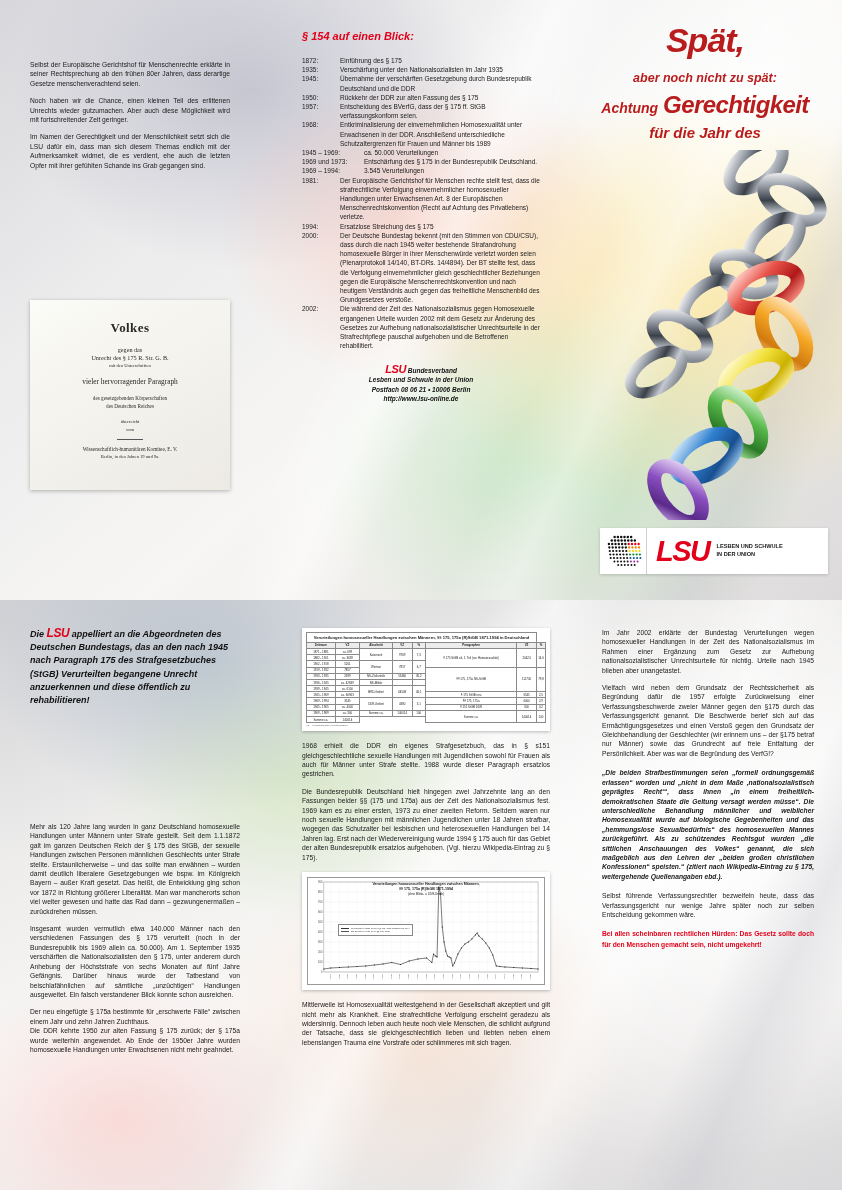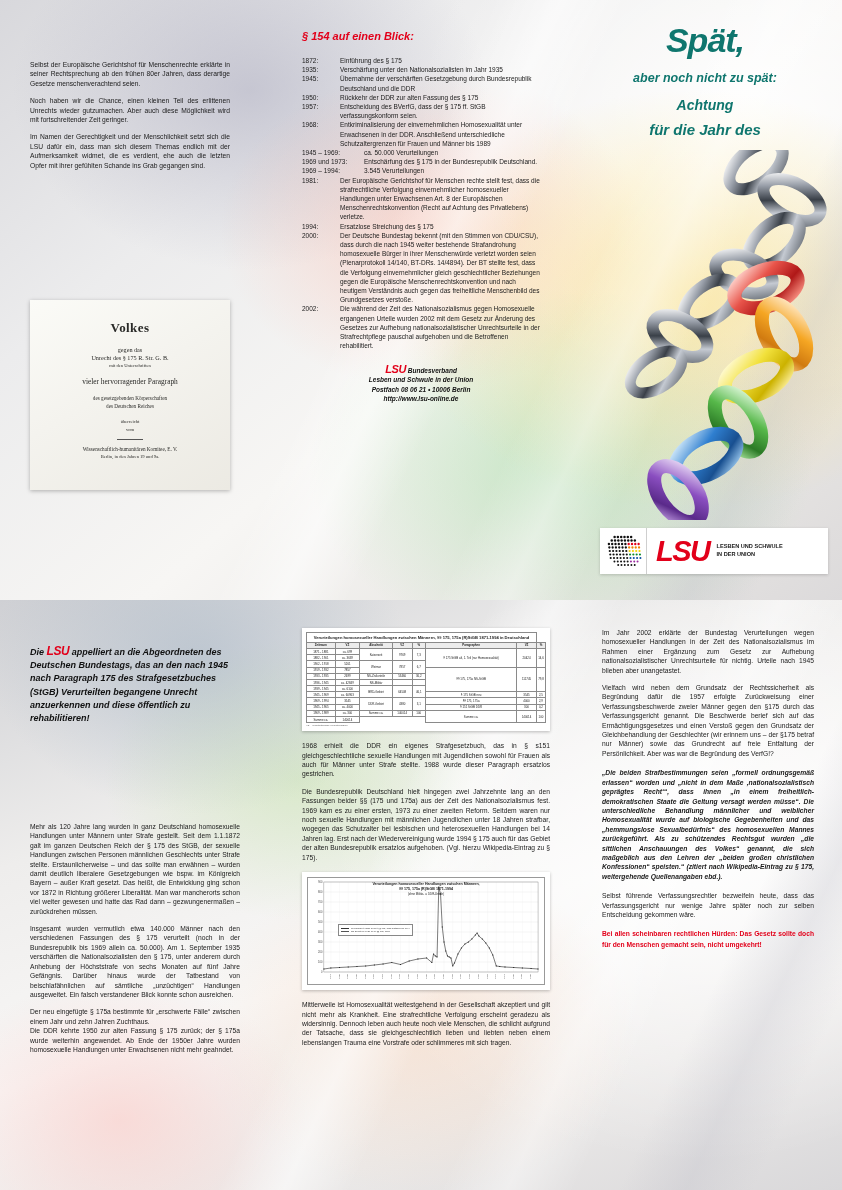--- a/index.html
+++ b/index.html
@@ -105,21 +105,21 @@
     font-style: italic;
     font-weight: bold;
     color: #111;
   }
   .lsu-mark {
     color: #e2001a; font-weight: bold; font-style: italic;
     font-size: 11px; letter-spacing: -.4px;
   }
 
   
-  #title-block { left: 580px; top: 22px; width: 250px; text-align: right; color: #0f766e; }
+  #title-block { left: 580px; top: 22px; width: 250px; text-align: right; color: #b91c1c; }
   .t-spat { font-size: 34px; font-weight: bold; font-style: italic; letter-spacing: -1px; line-height: 36px; text-align:center; }
   .t-aber { font-size: 12.5px; font-weight: bold; font-style: italic; line-height: 16px; text-align:center;margin-top:12px; }
   .t-ger-line { display:flex; align-items:baseline; justify-content:center; gap:5px; line-height: 30px; margin-top: 4px;}
   .t-endlich { font-size: 14px; font-weight: bold; font-style: italic; }
   .t-ger { font-size: 24px; font-weight: bold; font-style: italic; letter-spacing: -.6px; }
   .t-fuer { font-size: 15px; font-weight: bold; font-style: italic; line-height: 20px; text-align:center; }
   .t-175 { font-size: 24px; font-weight: bold; font-style: italic; line-height: 28px; text-align:center; padding-left:60px;}
 
   
   .chain-art { position: absolute; left: 560px; top: 150px; width: 282px; height: 370px; }
@@ -142,21 +142,21 @@
     padding-left: 9px;
     border-left: 1px solid #cfcfcf;
   }
   .logo-lsu {
     font-size: 29px; font-weight: bold; font-style: italic;
     color: #e2001a; letter-spacing: -1.5px; line-height: 28px;
   }
   .logo-sub { font-size: 5.6px; font-weight: bold; line-height: 7.6px; color: #1a1a1a; }
 
   
-  #appeal { left: 30px; top: 45px; width: 210px; }
+  #appeal { left: 30px; top: 27px; width: 210px; }
   .appeal-text {
     font-size: 9px; line-height: 13.2px; font-weight: bold; font-style: italic; color: #111;
   }
   #bot-left { left: 30px; top: 222px; width: 210px; }
   #bot-mid  { left: 302px; top: 28px; width: 248px; }
   #bot-right{ left: 602px; top: 28px; width: 212px; }
 
   .quote-italic { font-style: italic; font-weight: bold; }
   .red-bold { color: #e2001a; font-weight: bold; }
 
@@ -264,20 +264,21 @@
         <ellipse cx="146" cy="306" rx="33" ry="18" stroke="url(#gBlue)" stroke-width="14" transform="rotate(-28 146 306)"></ellipse>
         <ellipse cx="118" cy="344" rx="32" ry="18" stroke="url(#gViolet)" stroke-width="14" transform="rotate(54 118 344)"></ellipse>
       </g>
     </svg>
 
     <div class="col" id="title-block">
       <div class="t-spat">Spät,</div>
       <div class="t-aber">aber noch nicht zu spät:</div>
       <div class="t-ger-line">
         <span class="t-endlich">Achtung</span>
+        <span class="t-ger">Gerechtigkeit</span>
       </div>
       <div class="t-fuer">für die Jahr des</div>
     </div>
 
     <div class="col body-text" id="top-left">
       <p>Selbst der Europäische Gerichtshof für Menschenrechte erklärte in seiner Rechtsprechung ab den frühen 80er Jahren, dass derartige Gesetze menschenverachtend seien.</p>
       <p>Noch haben wir die Chance, einen kleinen Teil des erlittenen Unrechts wieder gutzumachen. Aber auch diese Möglichkeit wird mit fortschreitender Zeit geringer.</p>
       <p>Im Namen der Gerechtigkeit und der Menschlichkeit setzt sich die LSU dafür ein, dass man sich diesem Themas endlich mit der Aufmerksamkeit widmet, die es verdient, ehe auch die letzten Opfer mit ihrer gefühlten Schande ins Grab gegangen sind.</p>
     </div>
 

